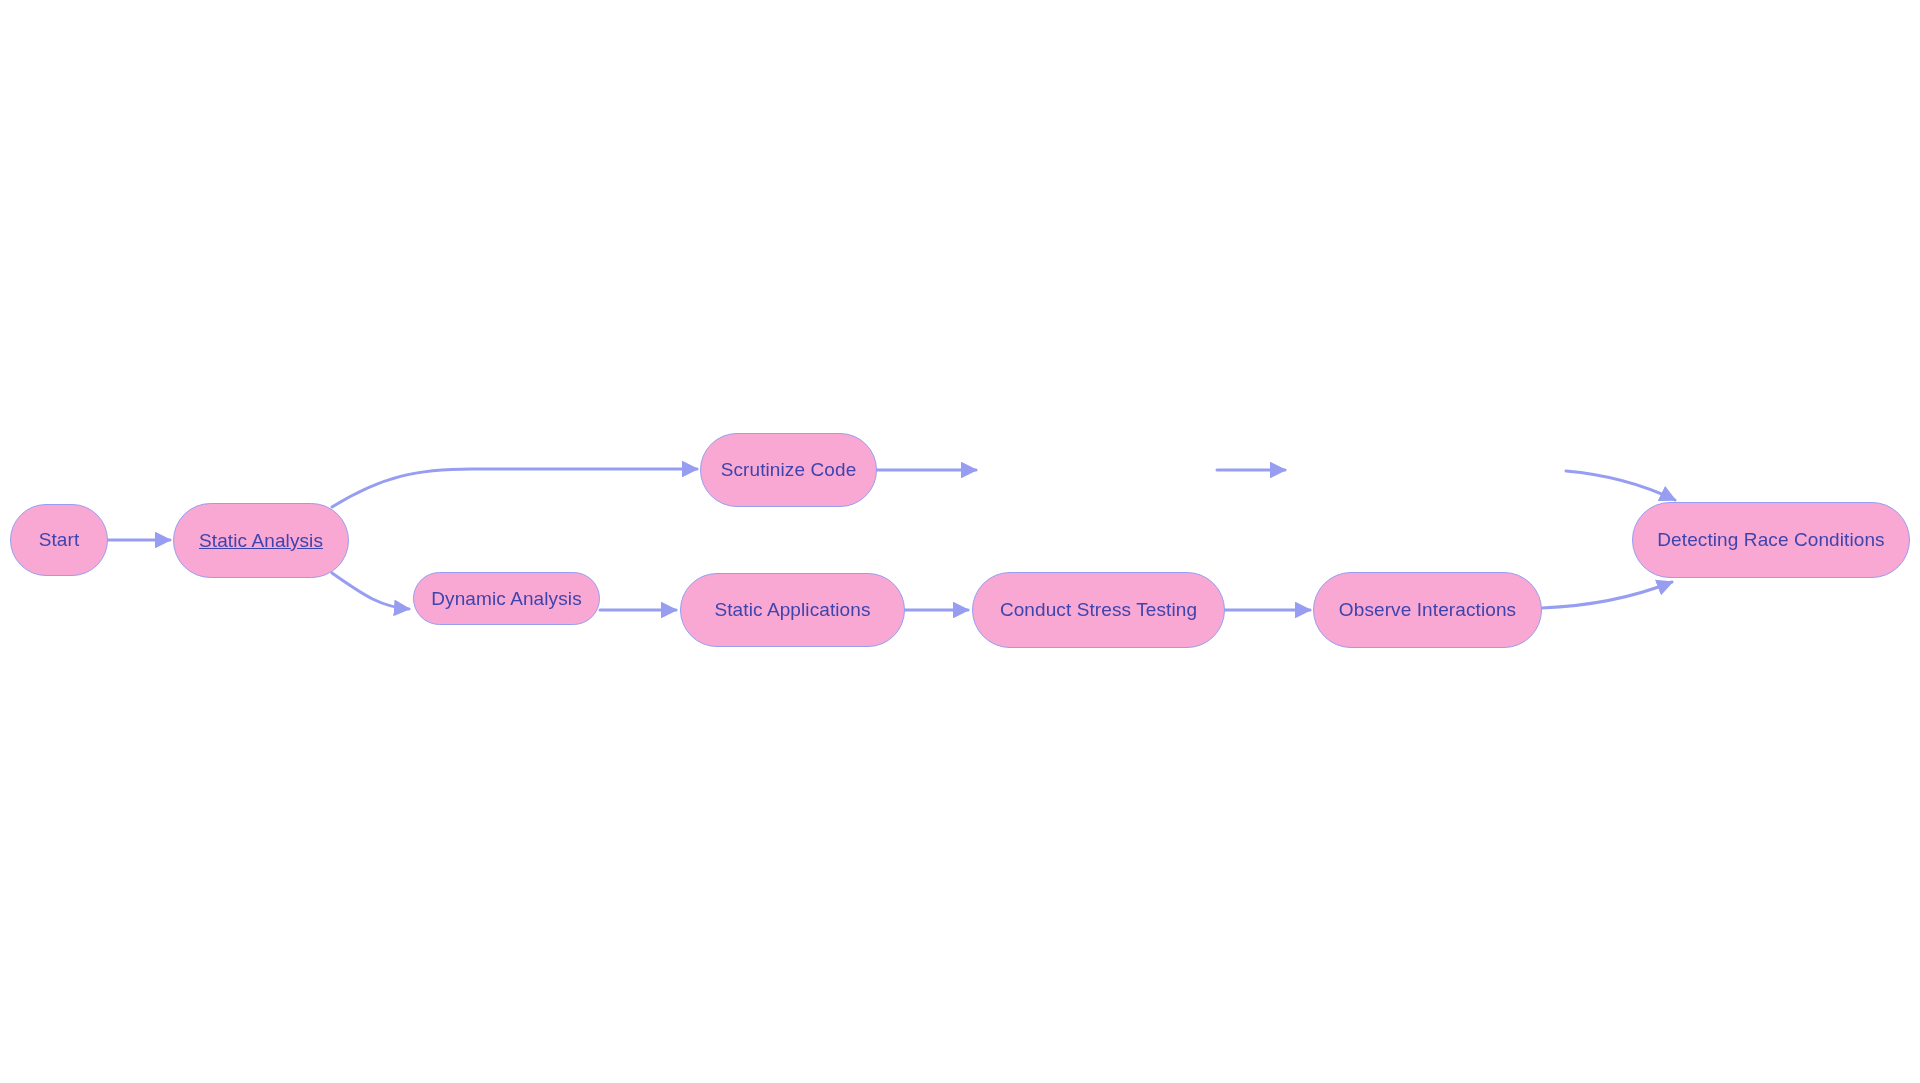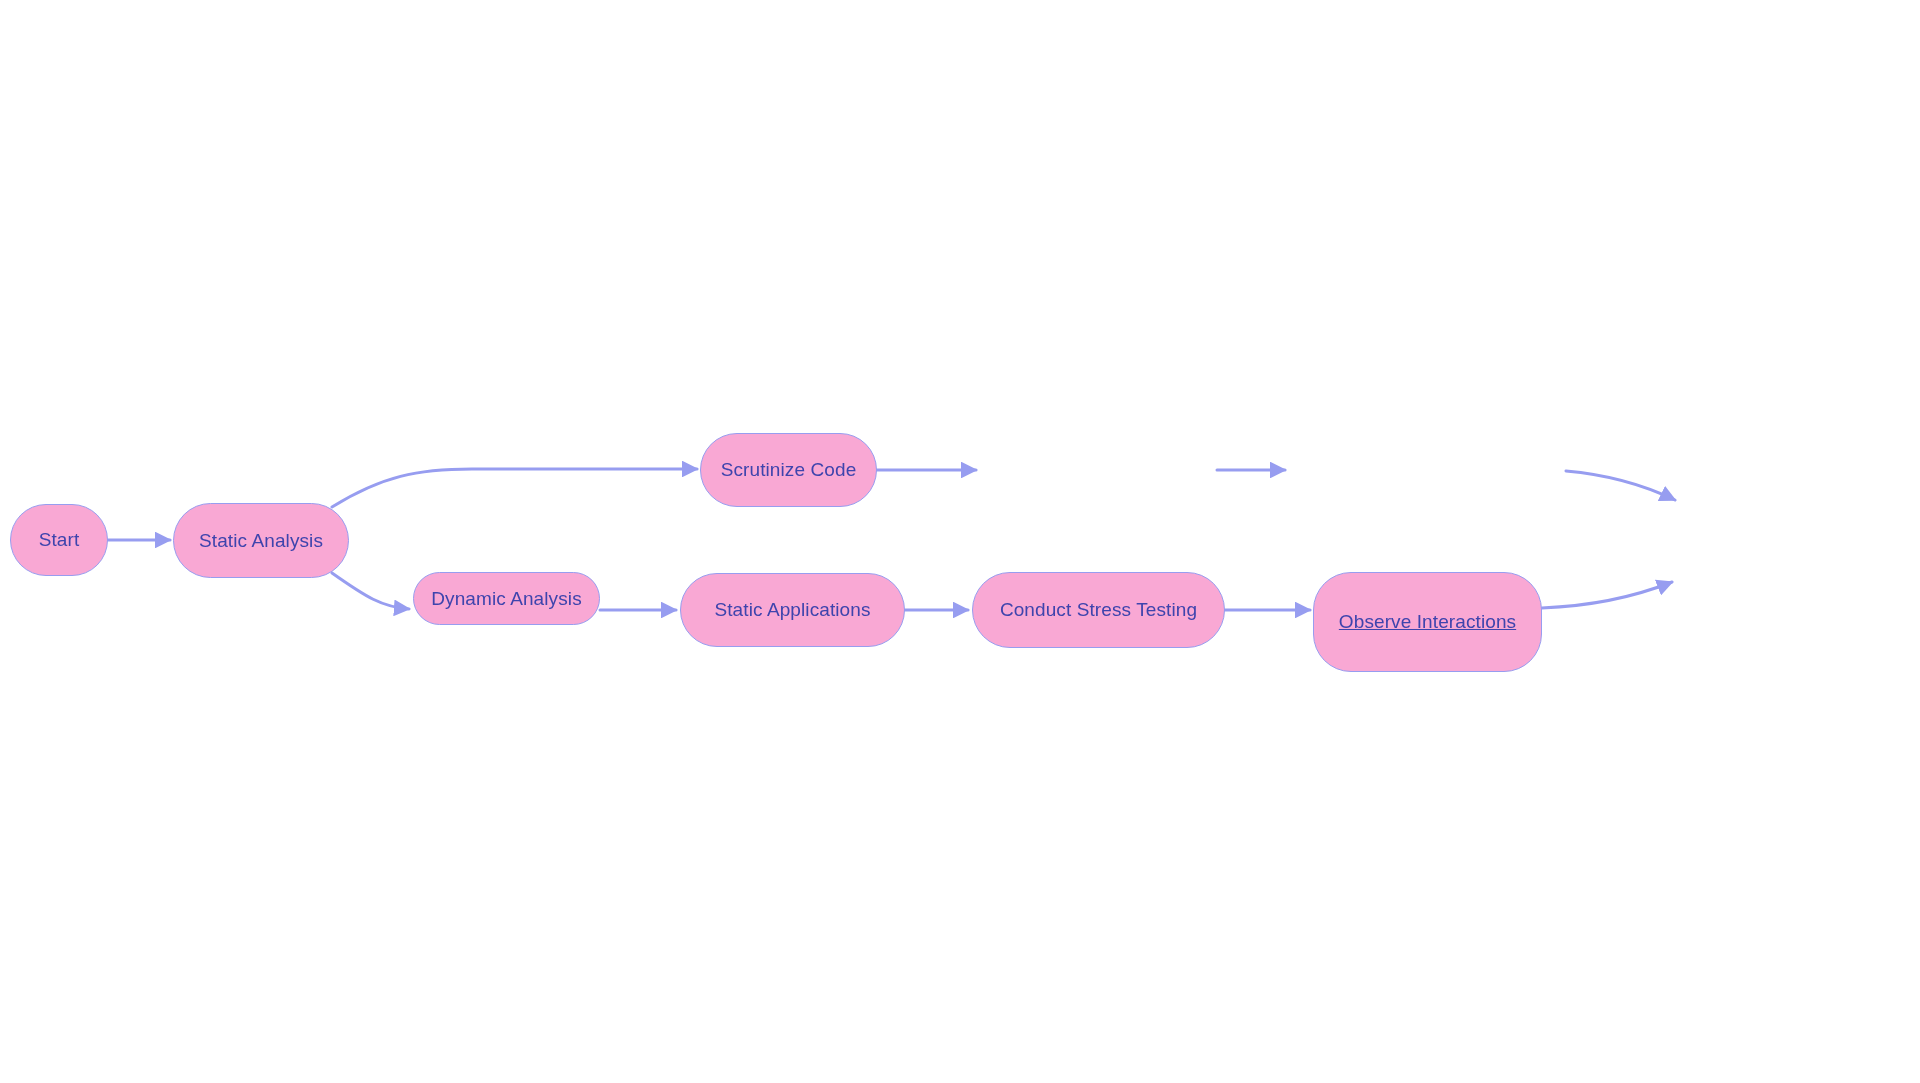--- a/index.html
+++ b/index.html
@@ -62,28 +62,29 @@
     <path class="edge" d="M 1217 470 H 1285" marker-end="url(#arrow)"></path>
     <path class="edge" d="M 1566 471 C 1612 475, 1648 487, 1675 500" marker-end="url(#arrow)"></path>
     <path class="edge" d="M 600 610 H 676" marker-end="url(#arrow)"></path>
     <path class="edge" d="M 905 610 H 968" marker-end="url(#arrow)"></path>
     <path class="edge" d="M 1225 610 H 1310" marker-end="url(#arrow)"></path>
     <path class="edge" d="M 1542 608 C 1592 606, 1634 597, 1672 582" marker-end="url(#arrow)"></path>
   </svg>
 
   <div class="node" style="left: 10px; top: 504px; width: 98px; height: 72px; border-radius: 36px;">Start</div>
 
-  <div class="node" style="left: 173px; top: 503px; width: 176px; height: 75px;">Static Analysis</div>
+  <div class="node" style="left: 173px; top: 503px; width: 176px; height: 75px; text-decoration: underline;">Static Analysis</div>
 
   <div class="node" style="left: 700px; top: 433px; width: 177px; height: 74px;">Scrutinize Code</div>
 
 
 
   <div class="node" style="left: 413px; top: 572px; width: 187px; height: 53px;">Dynamic Analysis</div>
 
   <div class="node" style="left: 680px; top: 573px; width: 225px; height: 74px;">Static Applications</div>
 
   <div class="node" style="left: 972px; top: 572px; width: 253px; height: 76px;">Conduct Stress Testing</div>
 
-  <div class="node" style="left: 1313px; top: 572px; width: 229px; height: 100px; text-decoration: underline;">Observe Interactions</div>
+  <div class="node" style="left: 1313px; top: 572px; width: 229px; height: 76px;">Observe Interactions</div>
 
+  <div class="node" style="left: 1632px; top: 502px; width: 278px; height: 76px;">Detecting Race Conditions</div>
 
 </div>
 
 </body></html>

